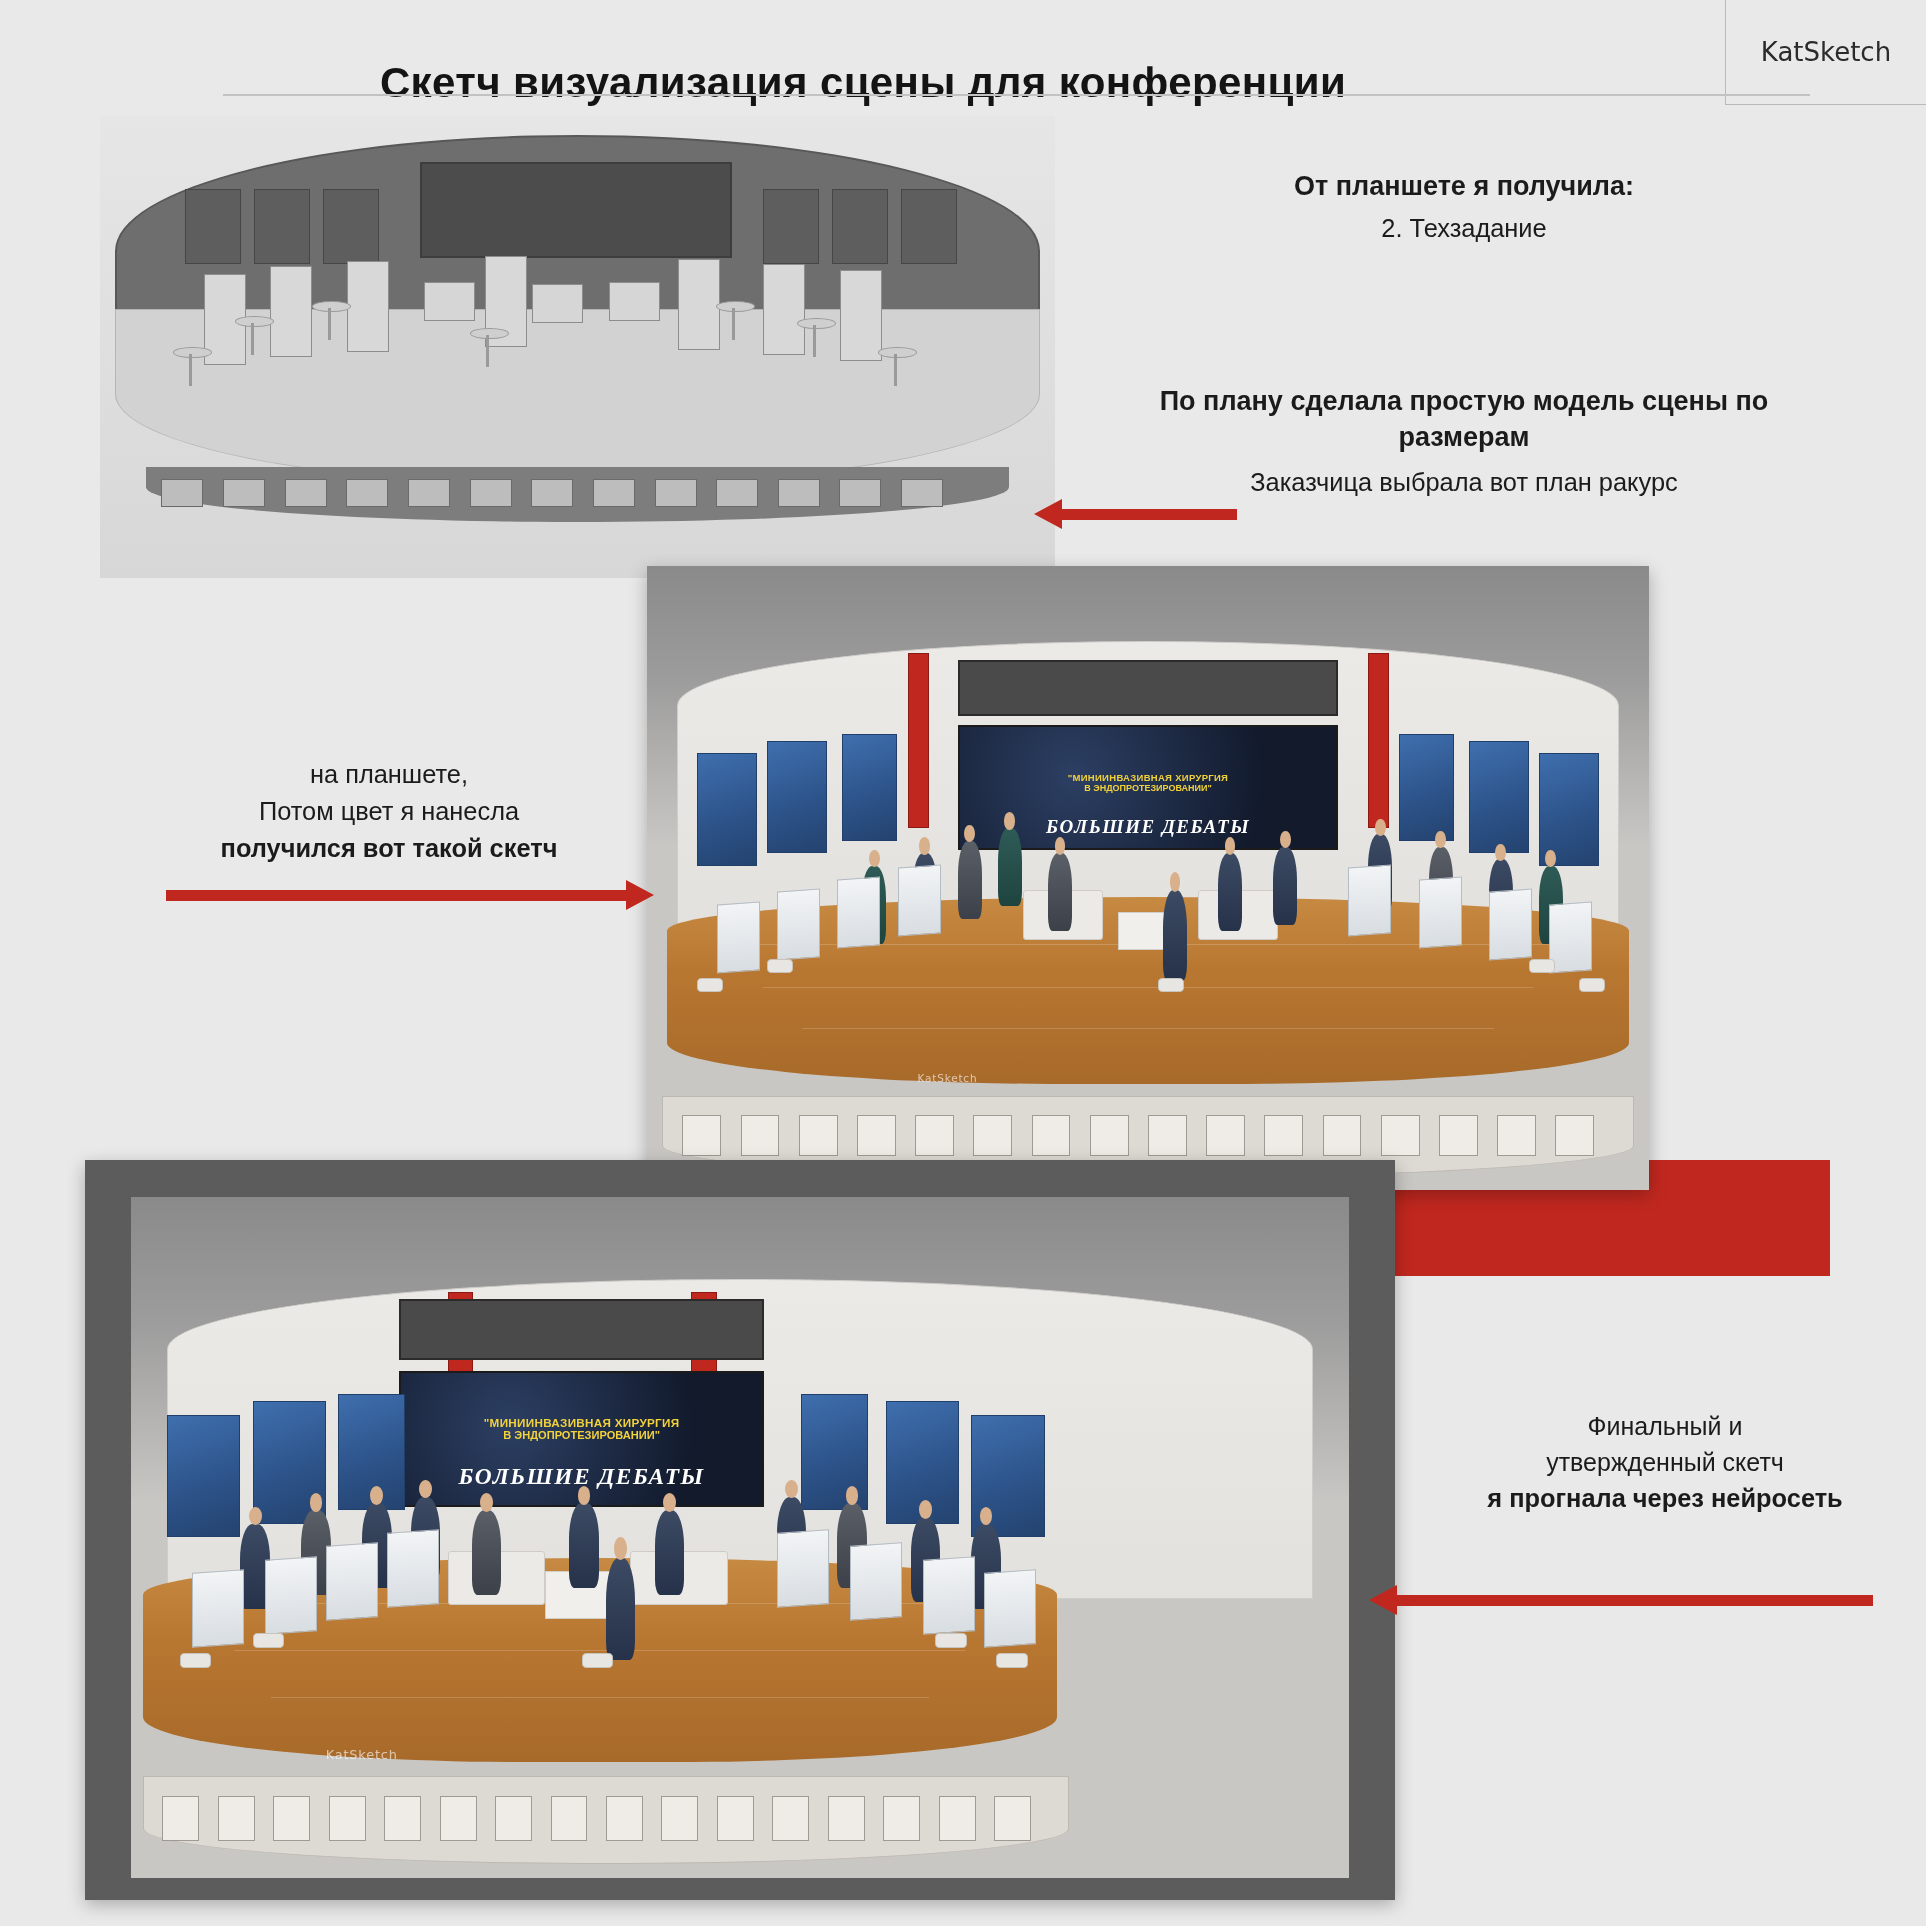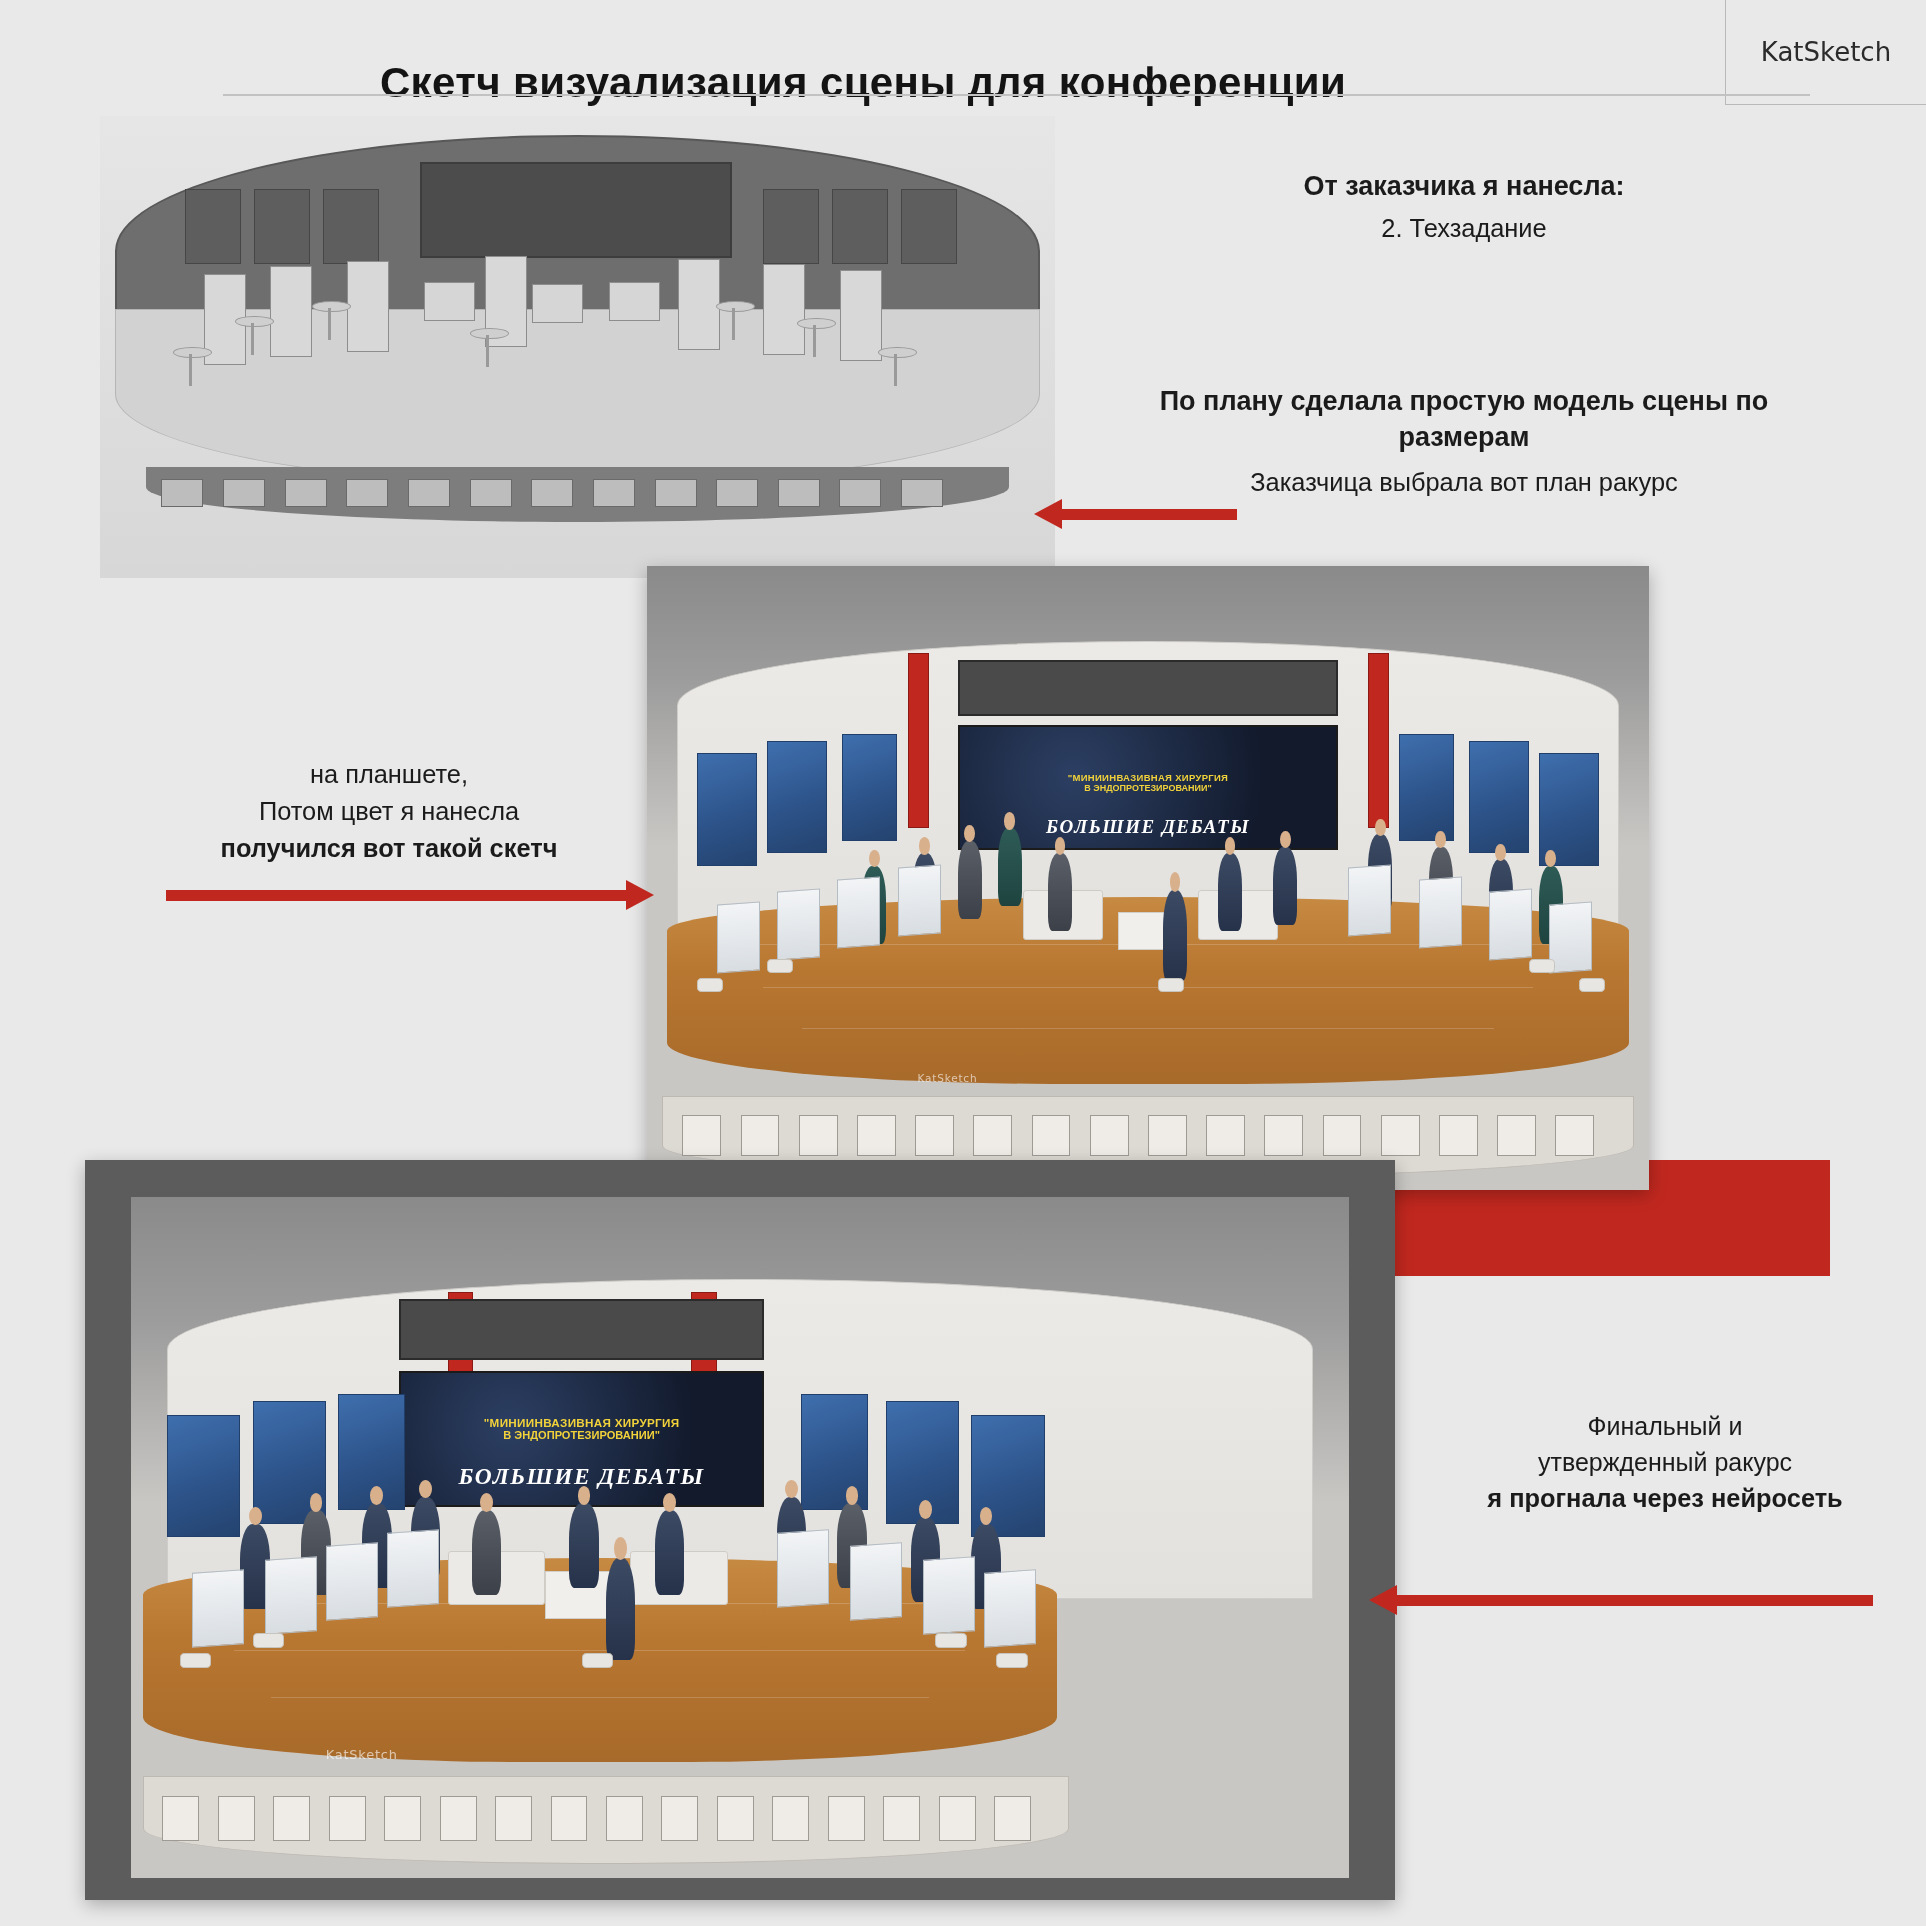--- a/index.html
+++ b/index.html
@@ -511,21 +511,21 @@
     <div class="cell" style="left:447px;"></div>
     <div class="cell" style="left:509px;"></div>
     <div class="cell" style="left:570px;"></div>
     <div class="cell" style="left:632px;"></div>
     <div class="cell" style="left:693px;"></div>
     <div class="cell" style="left:755px;"></div>
   </div>
 </div>
 
 <div id="brief-block" class="txt">
-  <div class="b-title">От заказчика я нанесла:</div>
+  <div class="b-title">От планшете я получила:</div>
   <div class="b-item">2. Техзадание</div>
 </div>
 
 <div id="model-block" class="txt">
   <div class="m-title">По плану сделала простую модель сцены по размерам</div>
   <div class="m-sub">Заказчица выбрала вот план ракурс</div>
 </div>
 <div class="arrow left" id="arrow-model"></div>
 
 <div id="red-band"></div>
@@ -699,17 +699,17 @@
         <div class="cell" style="left:80%;"></div>
         <div class="cell" style="left:86%;"></div>
         <div class="cell" style="left:92%;"></div>
       </div>
     </div>
   </div>
 </div>
 
 <div id="final-block" class="txt">
   <div class="f-line">Финальный и</div>
-  <div class="f-line">утвержденный ракурс</div>
+  <div class="f-line">утвержденный скетч</div>
   <div class="f-strong">я прогнала через нейросеть</div>
 </div>
 <div class="arrow left" id="arrow-final"></div>
 
 
 </body></html>

